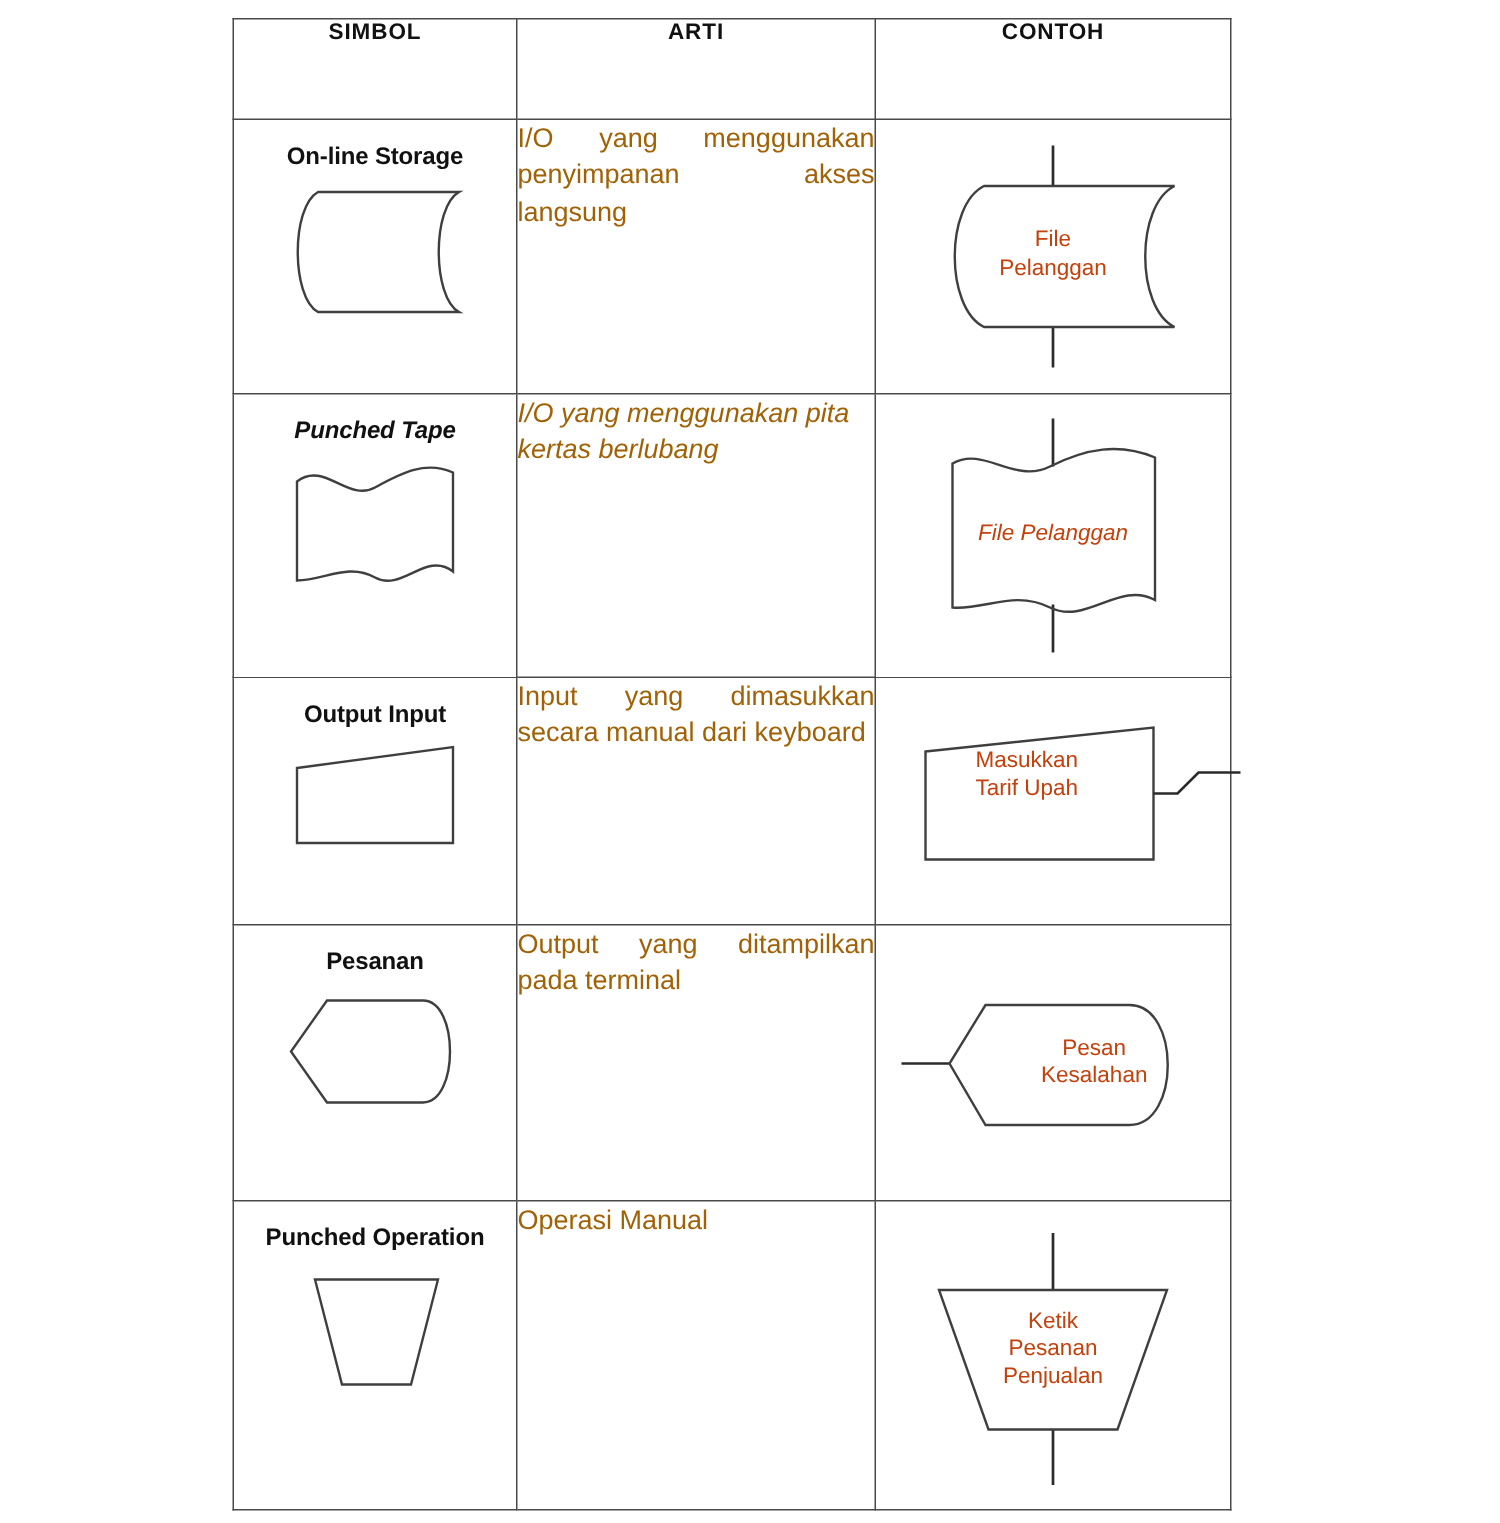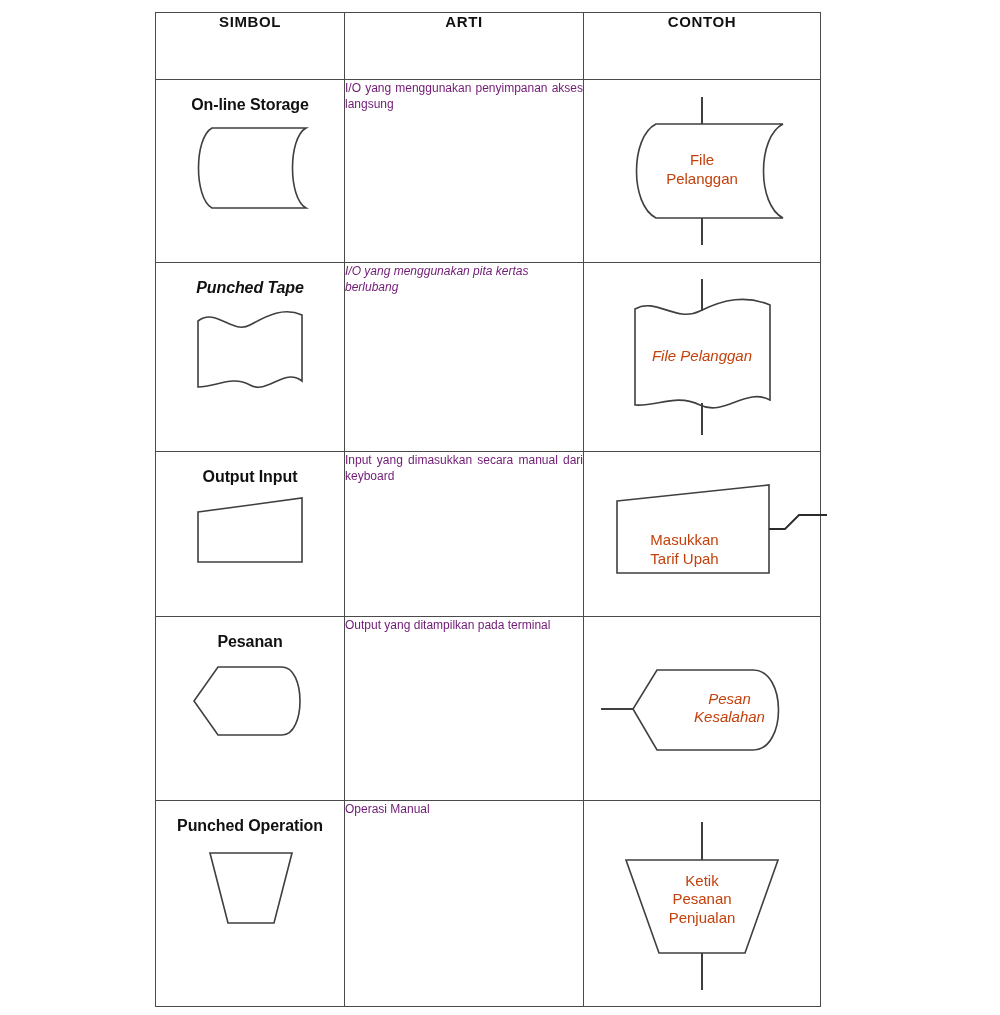--- a/index.html
+++ b/index.html
@@ -68,25 +68,25 @@
     display: flex;
     justify-content: center;
     align-items: flex-start;
   }
 
   
   .arti-cell {
     padding: 26px 8px 8px 8px;
   }
   .arti-text {
-    font-size: 12px;
+    font-size: 18px;
     line-height: 1.35;
     text-align: justify;
     text-justify: inter-word;
-    color: #701a75;
+    color: #a16207;
     display: block;
   }
   .arti-text.nojustify { text-align: left; }
 
   
   .contoh-cell {
     position: relative;
     overflow: visible;
   }
   .contoh-wrap {
@@ -227,21 +227,21 @@
         <span class="arti-text">Input yang dimasukkan secara manual dari keyboard</span>
       </td>
 
       <td class="contoh-cell">
         <div class="contoh-wrap">
           <div class="shape-stack" style="width:215px;height:110px;">
             <svg width="215" height="110" viewBox="0 0 215 110" aria-hidden="true">
               <path class="stroke" d="M 22 22 L 174 6 L 174 94 L 22 94 Z"></path>
               <path class="stroke-dark" d="M 174 50 L 190 50 L 204 36 L 232 36"></path>
             </svg>
-            <span class="shape-label" style="top:52px; left:10px; right:45px;">Masukkan
+            <span class="shape-label" style="top:19px; left:10px; right:45px;">Masukkan
 Tarif Upah</span>
           </div>
         </div>
       </td>
     </tr>
 
     <tr class="r4">
       <td class="sym-cell">
         <span class="sym-title">Pesanan</span>
         <div class="sym-art">
@@ -250,21 +250,21 @@
           </svg>
         </div>
       </td>
 
       <td class="arti-cell">
         <span class="arti-text">Output yang ditampilkan pada terminal</span>
       </td>
 
       <td class="contoh-cell">
         <div class="contoh-wrap">
-          <div class="shape-stack" style="width:215px;height:110px;font-style:italic;">
+          <div class="shape-stack" style="width:215px;height:110px;">
             <svg width="215" height="110" viewBox="0 0 215 110" aria-hidden="true">
               <line class="stroke-dark" x1="6" y1="55" x2="38" y2="55"></line>
               <path class="stroke" d="M 62 16 L 158 16 C 192 16 192 96 158 96 L 62 96 L 38 55 Z"></path>
             </svg>
             <span class="shape-label" style="top:36px; left:55px;">Pesan
 Kesalahan</span>
           </div>
         </div>
       </td>
     </tr>

